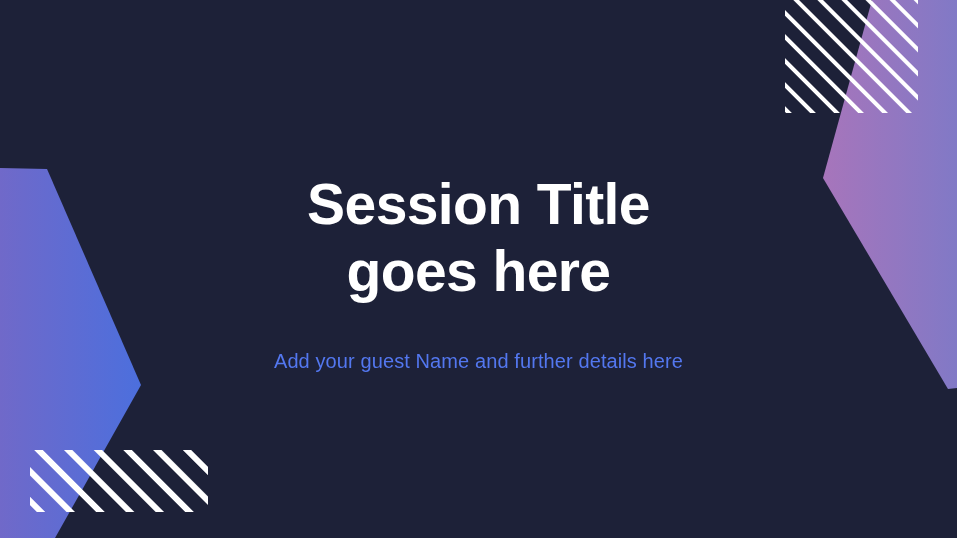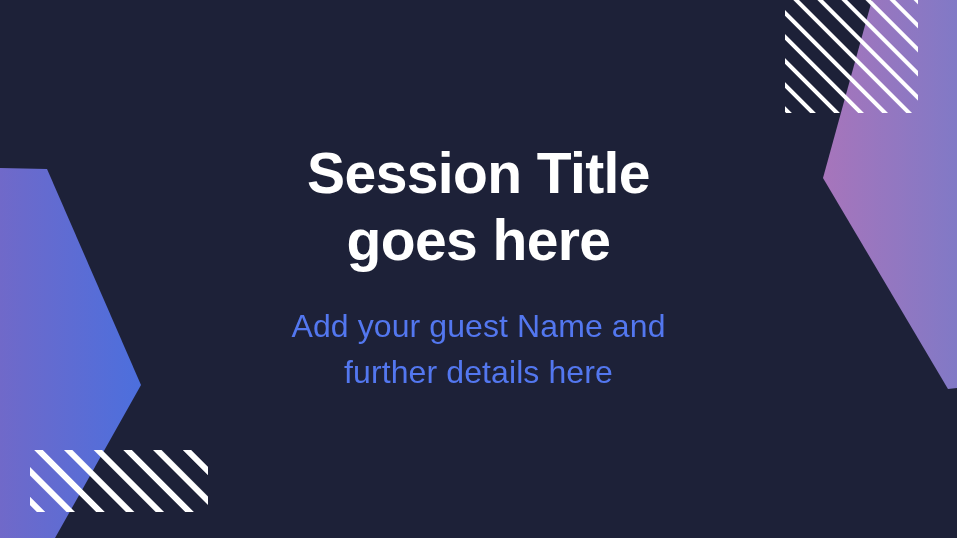--- a/index.html
+++ b/index.html
@@ -29,34 +29,34 @@
     top: 0;
     width: 957px;
     height: 538px;
     display: flex;
     flex-direction: column;
     align-items: center;
     justify-content: center;
     text-align: center;
   }
   #slide-title {
-    margin: 0;
+    margin: 11px;
     width: 430px;
     color: #ffffff;
     font-size: 57px;
     line-height: 1.18;
     font-weight: 700;
     letter-spacing: -0.6px;
     text-align: center;
   }
   #slide-subtitle {
     margin: 30px 0 3px 0;
     width: 420px;
     color: #5377ef;
-    font-size: 32px;
+    font-size: 20px;
     line-height: 1.42;
     font-weight: 400;
     letter-spacing: 0.1px;
     text-align: center;
   }
 </style>
 </head>
 <body>
 
 <div id="slide">

